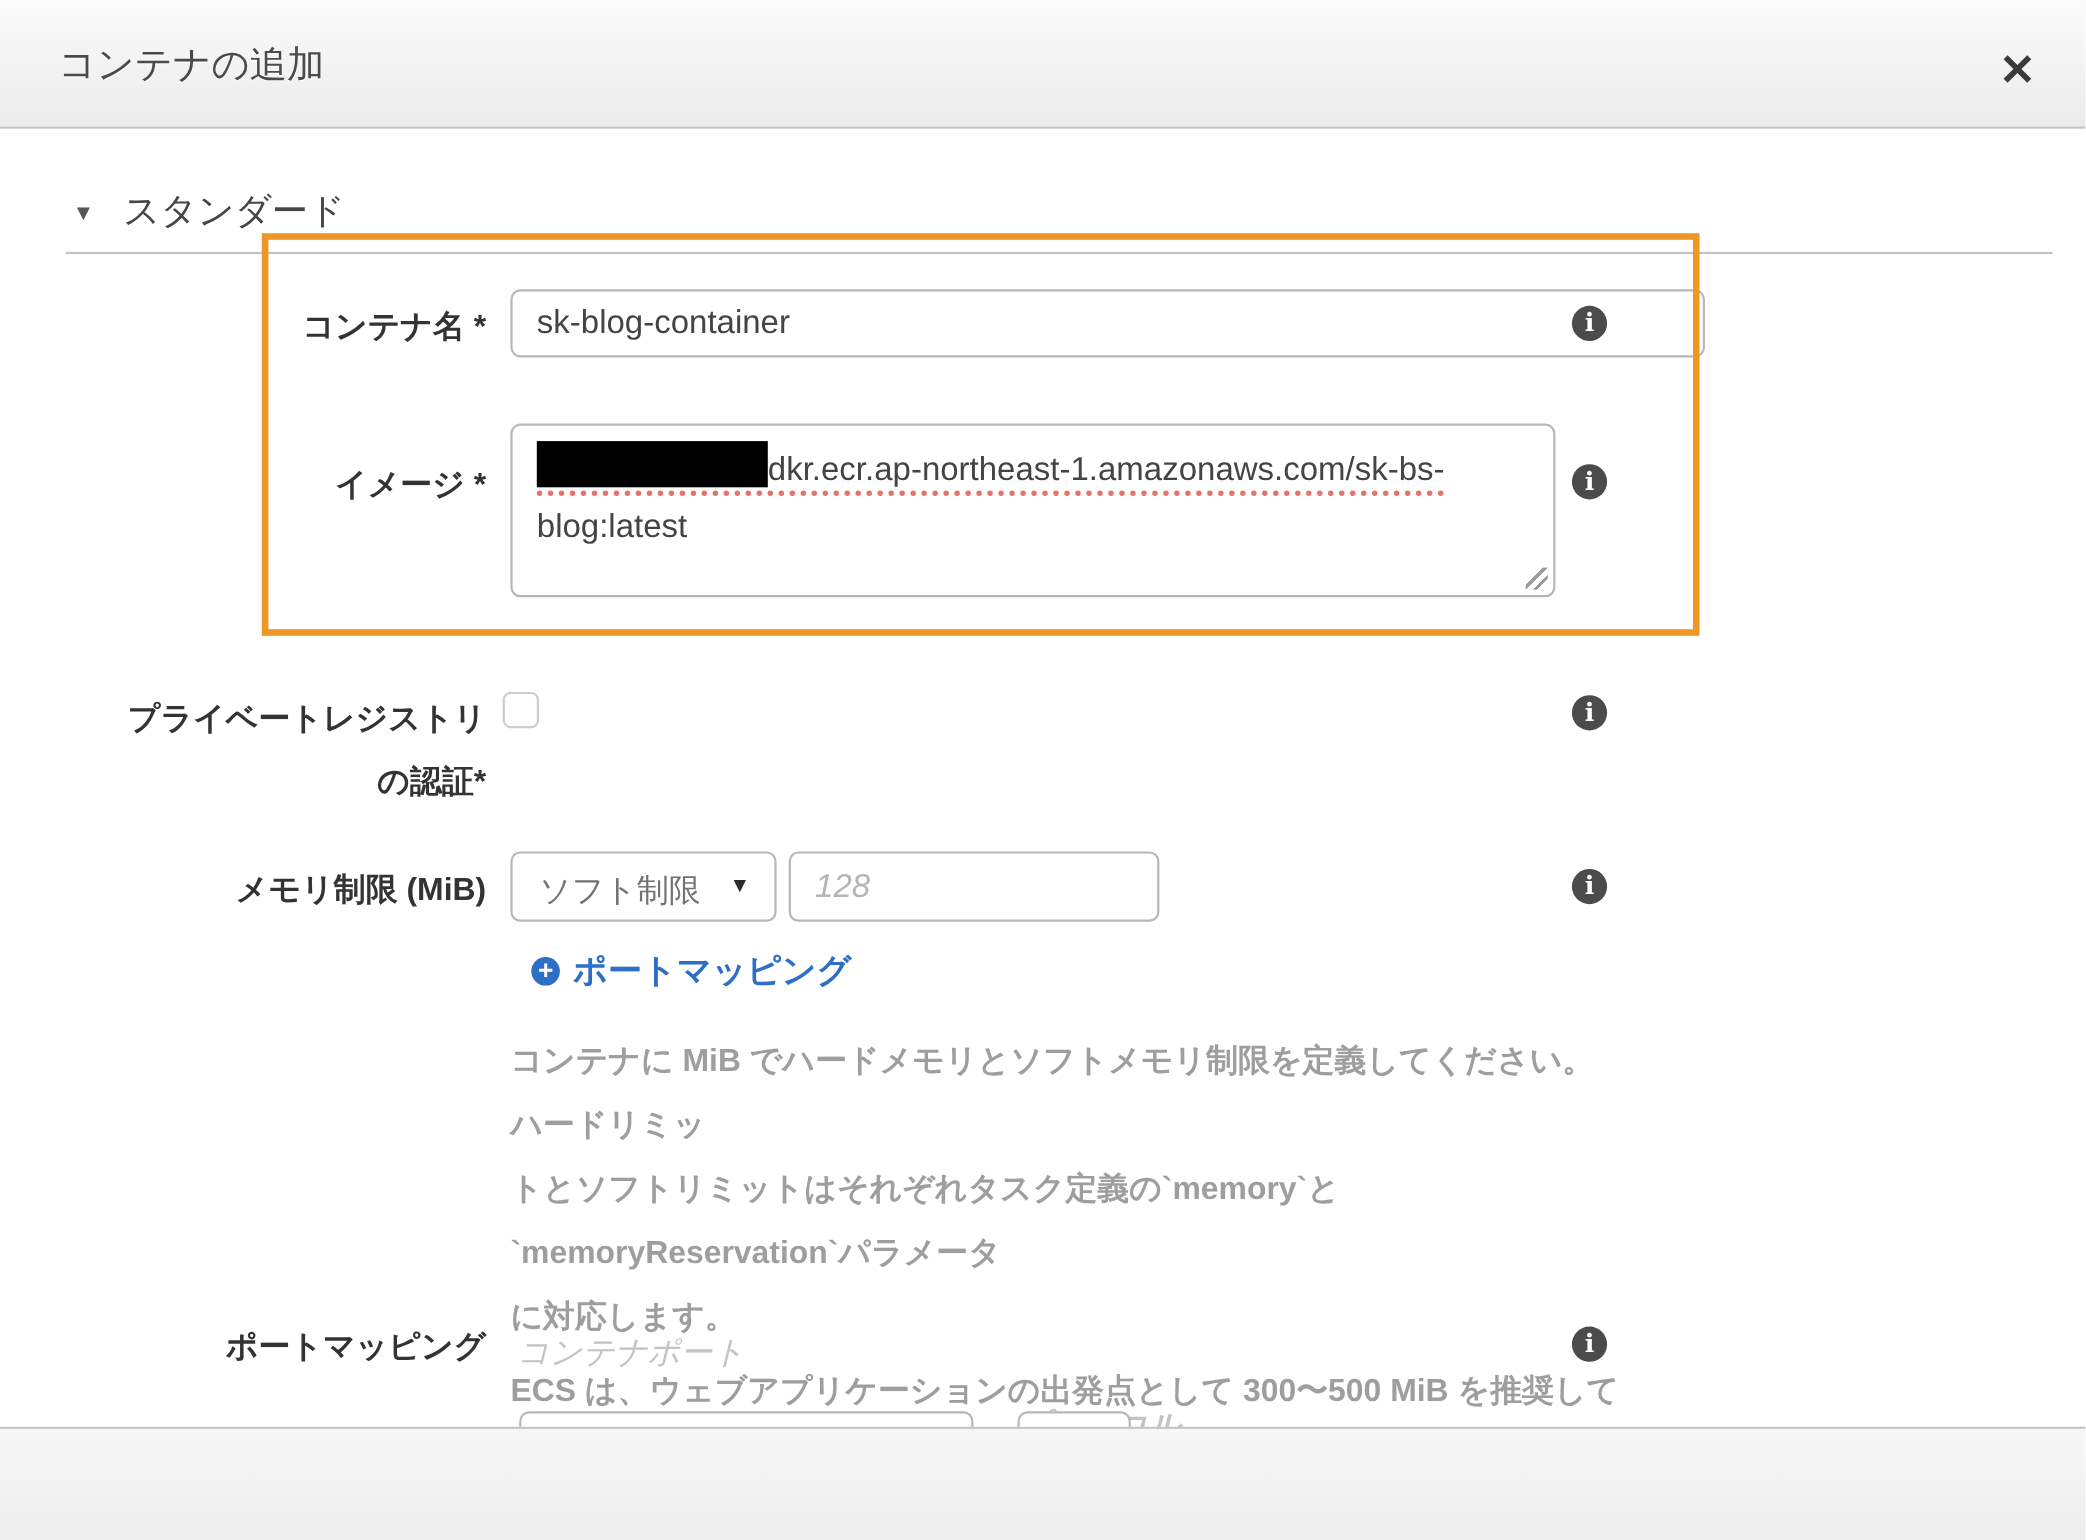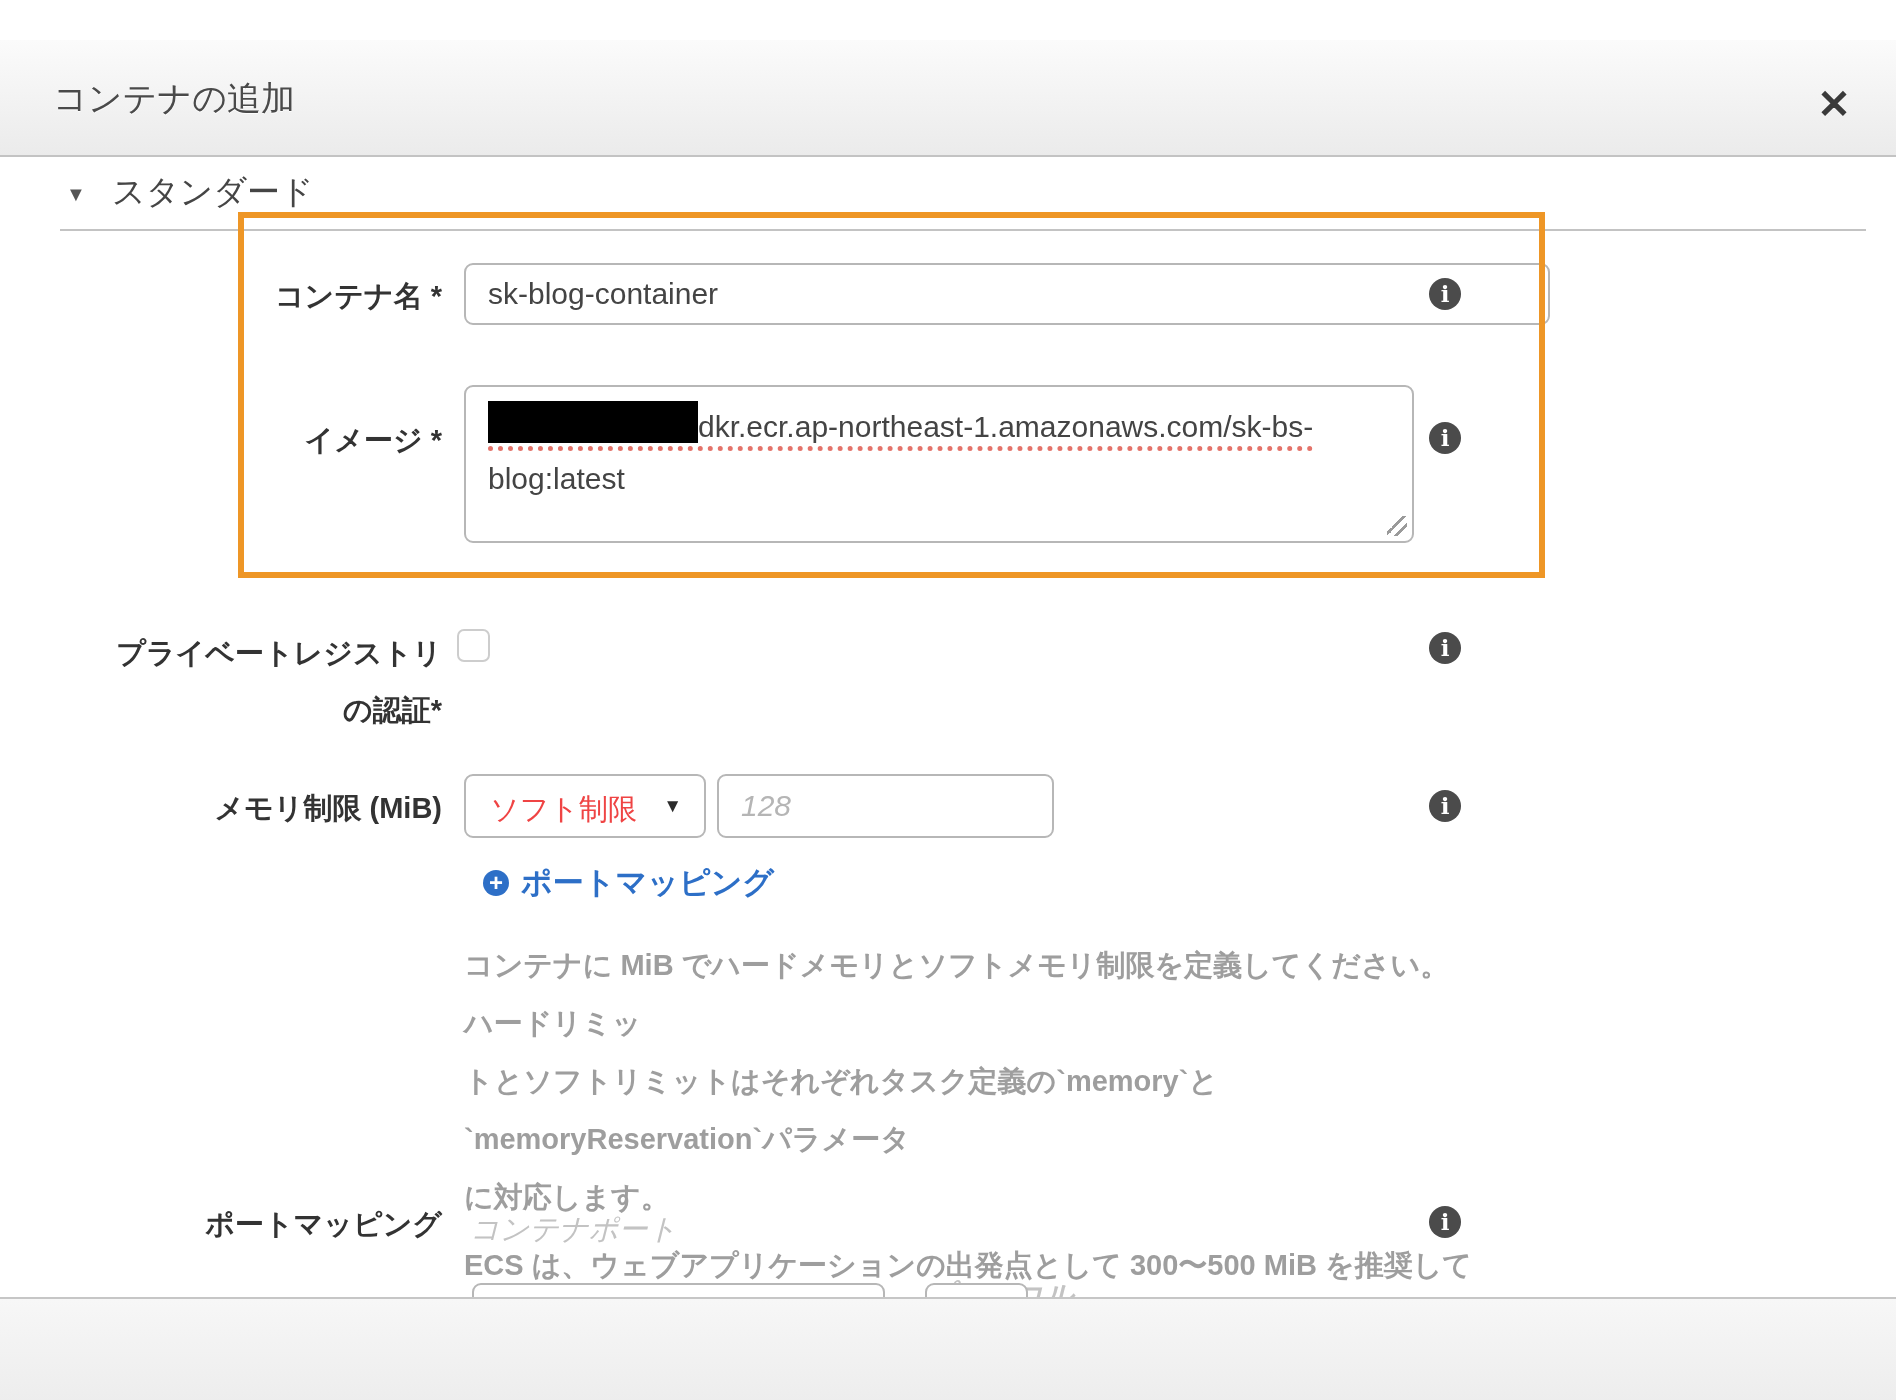--- a/index.html
+++ b/index.html
@@ -2,21 +2,21 @@
 <html><head>
 <meta charset="utf-8">
 <style>
   html,body{margin:0;padding:0;}
   body{width:1896px;height:1400px;position:relative;background:#ffffff;
        font-family:"Liberation Sans","DejaVu Sans",sans-serif;color:#444;overflow:hidden;}
   .abs{position:absolute;}
 
   
   .modal-header{left:0;top:0;width:1896px;height:115px;
-    background:linear-gradient(#fbfbfb,#ebebeb);border-bottom:2px solid #c3c3c3;z-index:6;margin-top:40px;}
+    background:linear-gradient(#fbfbfb,#ebebeb);border-bottom:2px solid #c3c3c3;z-index:6;}
   .modal-title{left:53px;top:36px;font-size:34px;color:#4a4a4a;text-shadow:0 1px 0 rgba(255,255,255,.85);}
   .close-btn{left:1804px;top:34px;width:60px;height:60px;border:none;background:transparent;
     font-size:40px;font-weight:bold;color:#3a3a3a;cursor:pointer;line-height:60px;text-align:center;padding:0;}
 
   
   .section-caret{left:66px;top:183px;font-size:20px;color:#555;}
   .section-title{left:112px;top:170px;font-size:33px;color:#454545;}
   .section-divider{left:60px;top:229px;width:1806px;height:2px;background:#c3c3c3;}
 
   
@@ -40,21 +40,21 @@
   
   .info-icon{left:1429px;width:32px;height:32px;border-radius:50%;background:#4b4b4b;color:#fff;
     font-family:"DejaVu Serif",serif;font-weight:bold;font-size:23px;line-height:32px;text-align:center;cursor:pointer;}
 
   
   .checkbox{left:457px;top:629px;width:33px;height:33px;border:2px solid #cdcdcd;border-radius:7px;
     background:#fff;box-sizing:border-box;cursor:pointer;}
 
   
   .mem-select{left:464px;top:774px;width:242px;height:64px;cursor:pointer;}
-  .mem-select .sel-text{position:absolute;left:24px;top:14px;font-size:29px;color:#ef4444;}
+  .mem-select .sel-text{position:absolute;left:24px;top:14px;font-size:29px;color:#737373;}
   .mem-select .sel-caret{position:absolute;right:22px;top:19px;font-size:19px;color:#2b2b2b;}
   .mem-input{left:717px;top:774px;width:337px;height:64px;font-size:30px;padding:0 22px;
     font-family:inherit;outline:none;color:#444;}
   .mem-input::placeholder{font-style:italic;color:#b5b5b5;opacity:1;}
 
   
   .hard-limit-link{left:483px;top:862px;display:flex;align-items:center;gap:12px;cursor:pointer;text-decoration:none;}
   .plus-icon{width:26px;height:26px;border-radius:50%;background:#2D6FC7;color:#fff;font-size:24px;
     font-weight:bold;line-height:25px;text-align:center;}
   .hard-limit-text{font-size:31px;font-weight:bold;color:#2D6FC7;}

